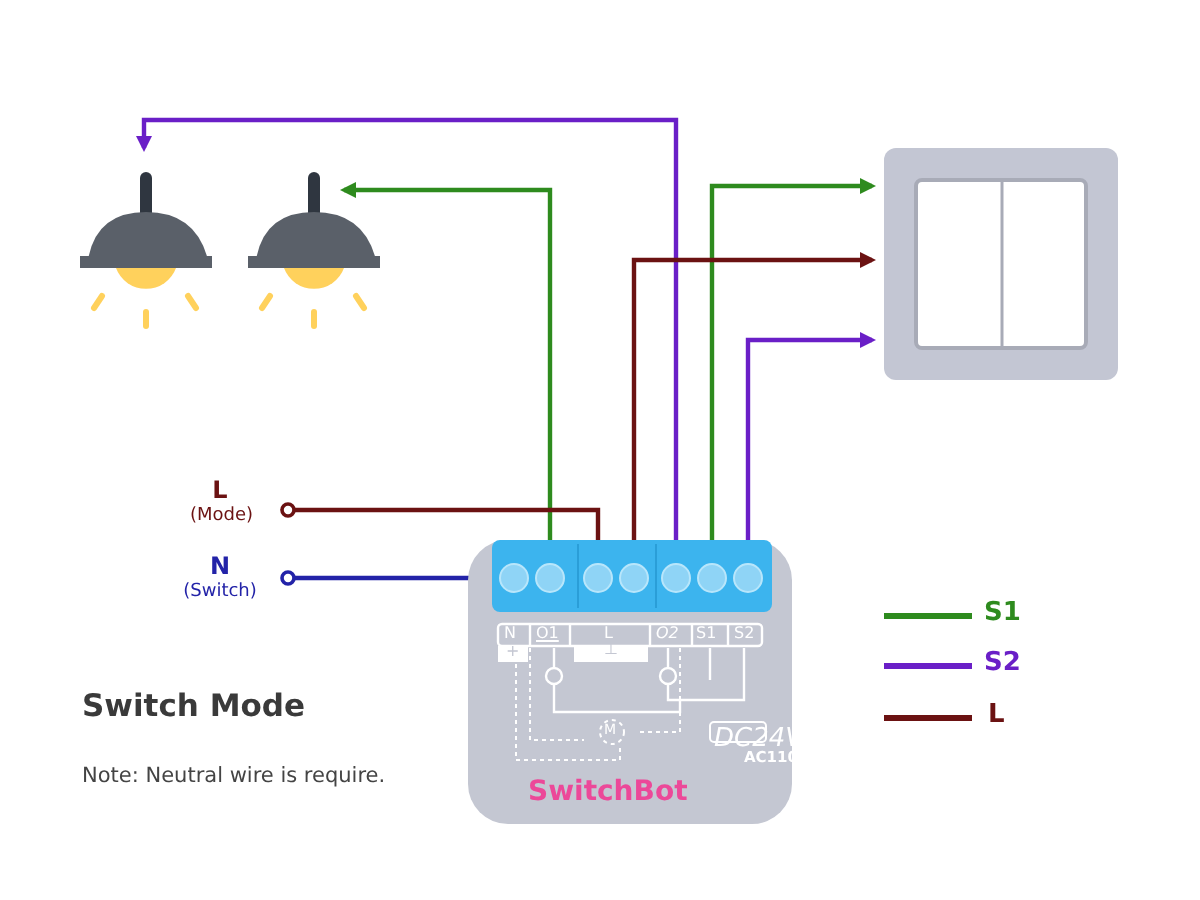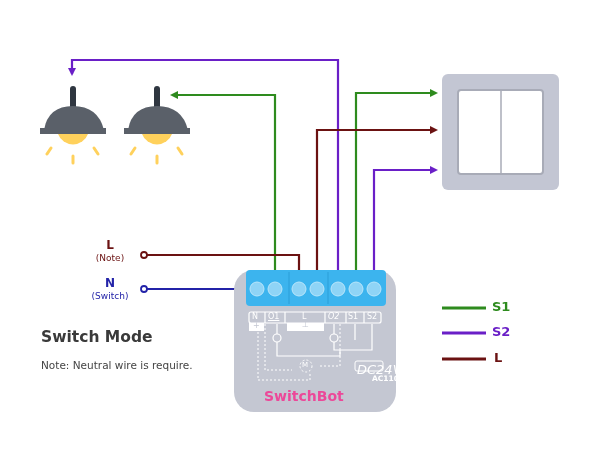--- a/index.html
+++ b/index.html
@@ -1,20 +1,20 @@
 <!DOCTYPE html>
 <html><head>
 <meta charset="utf-8">
 <style>
   html, body { margin: 0; padding: 0; background: #ffffff; }
   body { width: 600px; height: 450px; position: relative; overflow: hidden; font-family: "DejaVu Sans", sans-serif; }
   svg { position: absolute; left: 0; top: 0; }
   .lbl { position: absolute; font-family: "DejaVu Sans", sans-serif; }
-  .title { left: 41px; top: 328px; font-size: 15.5px; font-weight: bold; color: #3a3a3a; }
-  .note { left: 41px; top: 359px; font-size: 10.5px; color: #444; }
+  .title { left: 41px; top: 344px; font-size: 15.5px; font-weight: bold; color: #3a3a3a; }
+  .note { left: 41px; top: 382px; font-size: 10.5px; color: #444; }
   .inL { left: 95px; top: 238px; width: 30px; text-align: center; color: #6b1212; }
   .inN { left: 84px; top: 276px; width: 52px; text-align: center; color: #2323a8; }
   .big { font-size: 12px; font-weight: bold; display: block; line-height: 14px; }
   .small { font-size: 9px; display: block; line-height: 12px; }
   .leg { position: absolute; font-size: 13px; font-weight: bold; left: 492px; }
 </style>
 </head>
 <body>
 
 <svg width="600" height="450" viewBox="0 0 600 450">
@@ -117,21 +117,21 @@
   <span class="lbl" style="left:253px;top:321px;font-size:8px;color:#c4c7d2;">+</span>
   <span class="lbl" style="left:302px;top:320px;font-size:8px;color:#c4c7d2;">⊥</span>
   <span class="lbl" style="left:302px;top:361px;font-size:7px;color:#fff;">M</span>
   <span class="lbl" style="left:357px;top:362px;font-size:13px;color:#fff;font-style:italic;">DC24V</span>
   <span class="lbl" style="left:340px;top:374px;font-size:7.5px;font-weight:bold;color:#fff;margin-left:32px;">AC110-240V</span>
   <span class="lbl" style="left:264px;top:388px;font-size:14px;font-weight:bold;color:#ec4899;">SwitchBot</span>
 </div>
 
 <div class="lbl inL">
   <span class="big">L</span>
-  <span class="small">(Note)</span>
+  <span class="small">(Mode)</span>
 </div>
 <div class="lbl inN">
   <span class="big">N</span>
   <span class="small">(Switch)</span>
 </div>
 
 <div class="lbl title">Switch Mode</div>
 <div class="lbl note">Note: Neutral wire is require.</div>
 
 <div>

